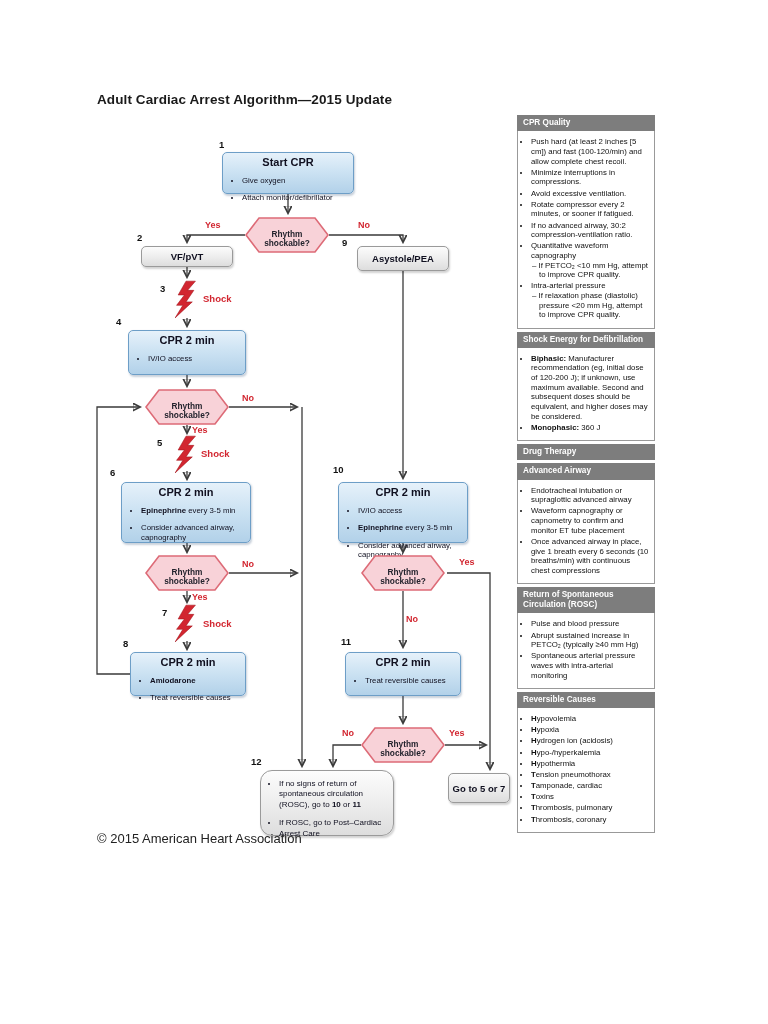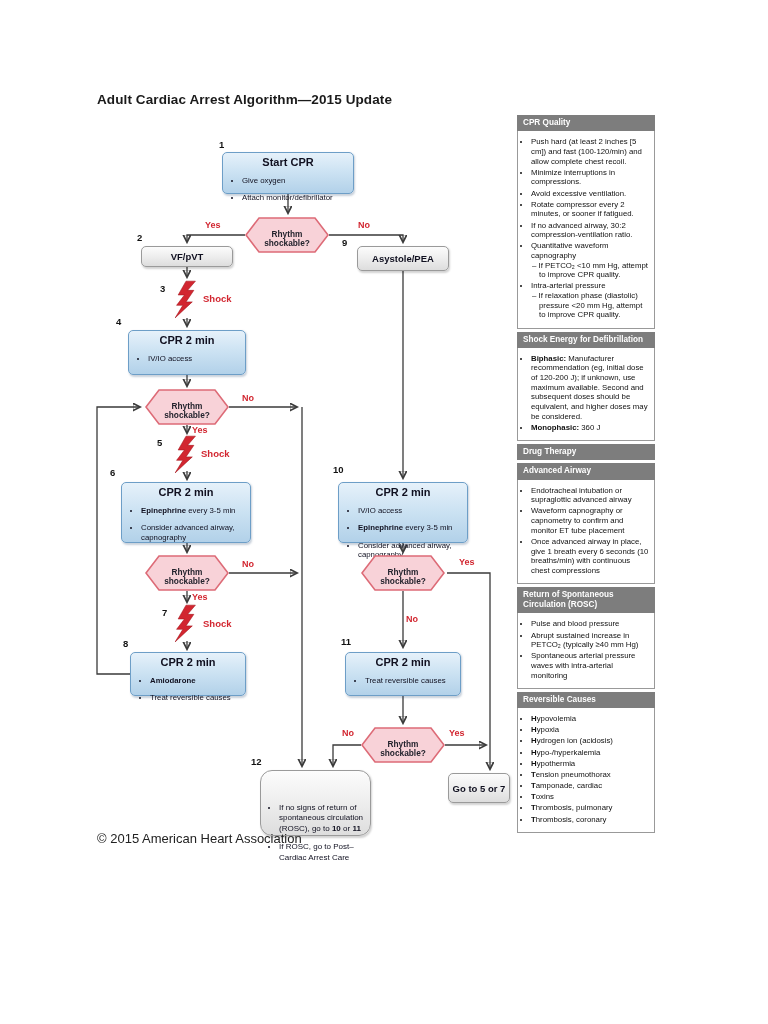--- a/index.html
+++ b/index.html
@@ -139,21 +139,21 @@
       </ul>
   </div>
 
   <div class="node blue" style="left:345px;top:652px;width:116px;height:44px">
     <div class="node-title">CPR 2 min</div>
     <ul class="bullets">
         <li>Treat reversible causes</li>
       </ul>
   </div>
 
-  <div class="node gray outcome" style="left:260px;top:770px;width:111px;height:66px;border-radius:12px;padding-top:24px">
+  <div class="node gray outcome" style="left:260px;top:770px;width:134px;height:66px;border-radius:12px;padding-top:0">
     <ul class="bullets">
         <li>If no signs of return of spontaneous circulation (ROSC), go to <b>10</b> or <b>11</b></li>
         <li>If ROSC, go to Post–Cardiac Arrest Care</li>
       </ul>
   </div>
 
   <div class="node gray pill" style="left:448px;top:773px;width:62px;height:30px">
     <div class="node-title">Go to 5 or 7</div>
   </div>
 

